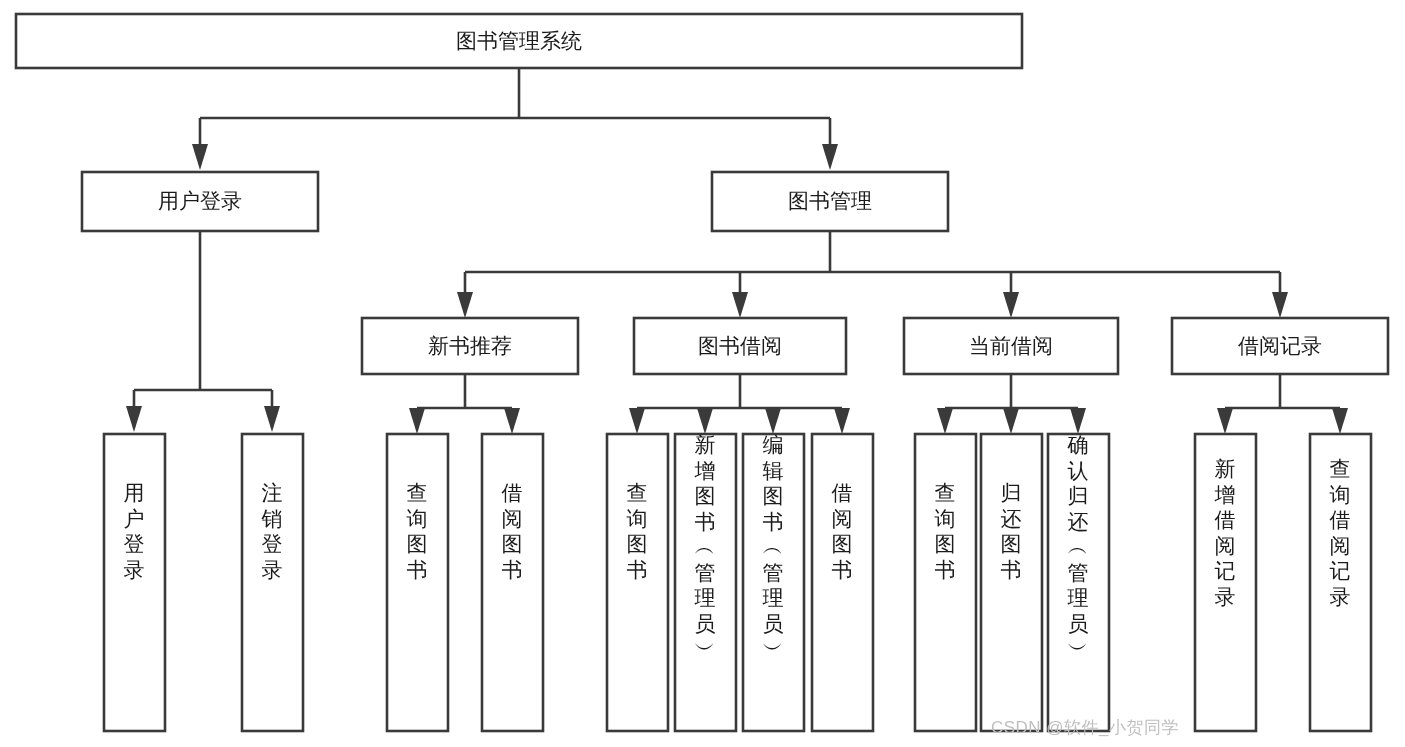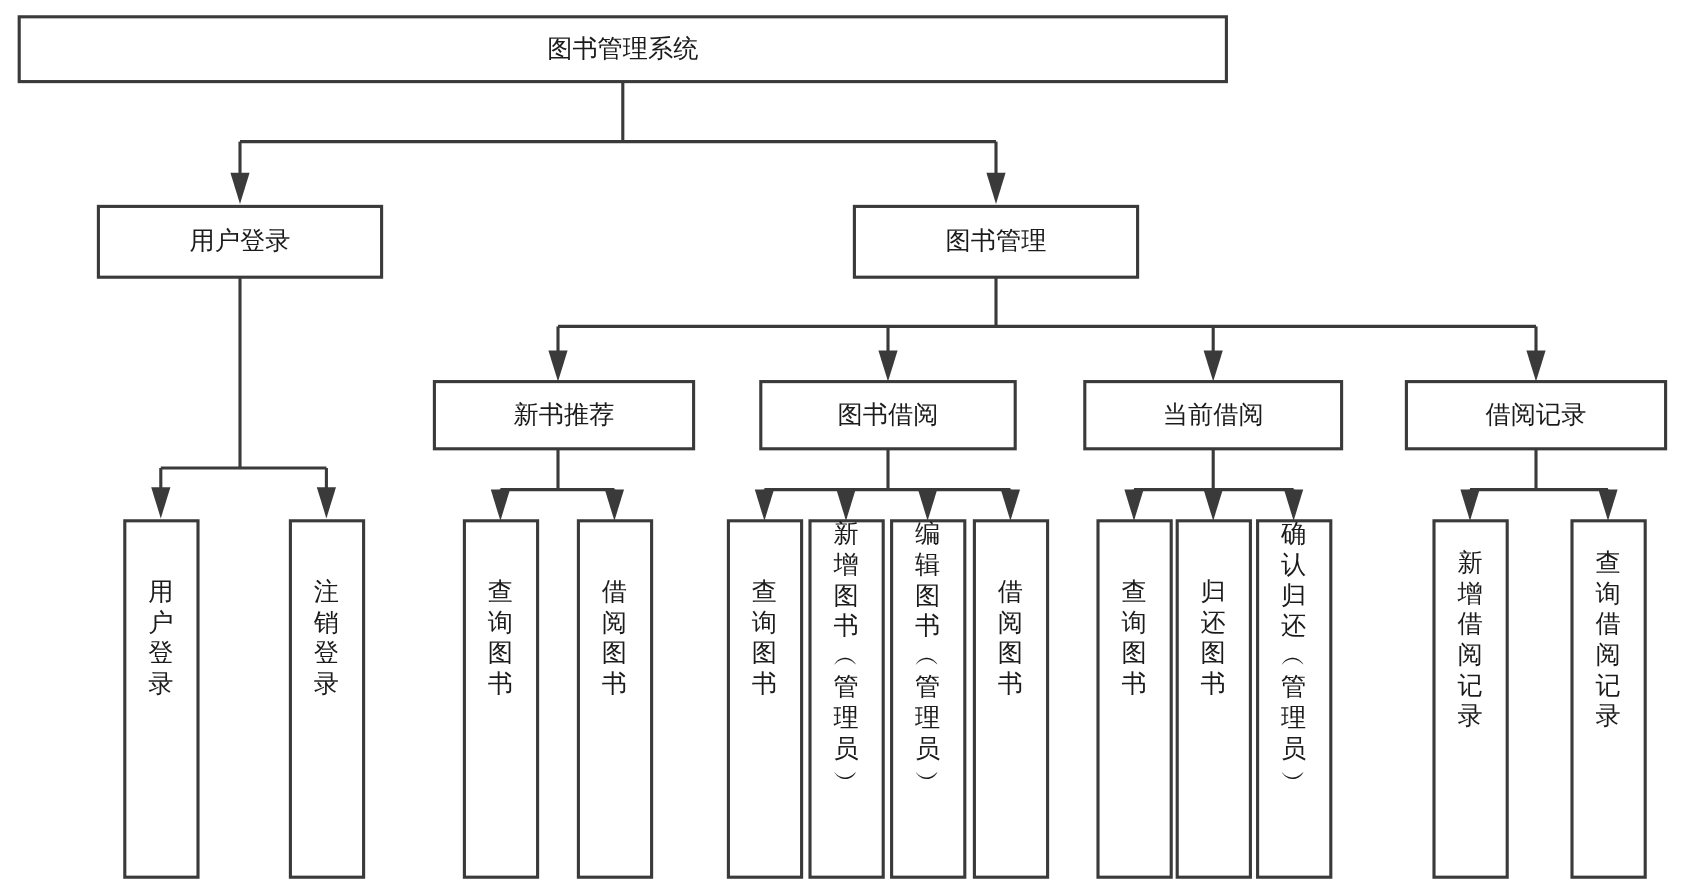--- a/index.html
+++ b/index.html
@@ -230,14 +230,15 @@
       <rect class="node-box" x="1195" y="434" width="61" height="297"></rect>
       <text class="node-label-v vtext" x="1225" y="476"><tspan x="1225" y="476">新</tspan><tspan x="1225" y="501.5">增</tspan><tspan x="1225" y="527">借</tspan><tspan x="1225" y="552.5">阅</tspan><tspan x="1225" y="578">记</tspan><tspan x="1225" y="603.5">录</tspan></text>
     </g>
     <g>
       <rect class="node-box" x="1310" y="434" width="61" height="297"></rect>
       <text class="node-label-v vtext" x="1340" y="476"><tspan x="1340" y="476">查</tspan><tspan x="1340" y="501.5">询</tspan><tspan x="1340" y="527">借</tspan><tspan x="1340" y="552.5">阅</tspan><tspan x="1340" y="578">记</tspan><tspan x="1340" y="603.5">录</tspan></text>
     </g>
 
   </svg>
 
+  <div class="watermark-text">CSDN @软件_小贺同学</div>
 
 </div>
 
 </body></html>

